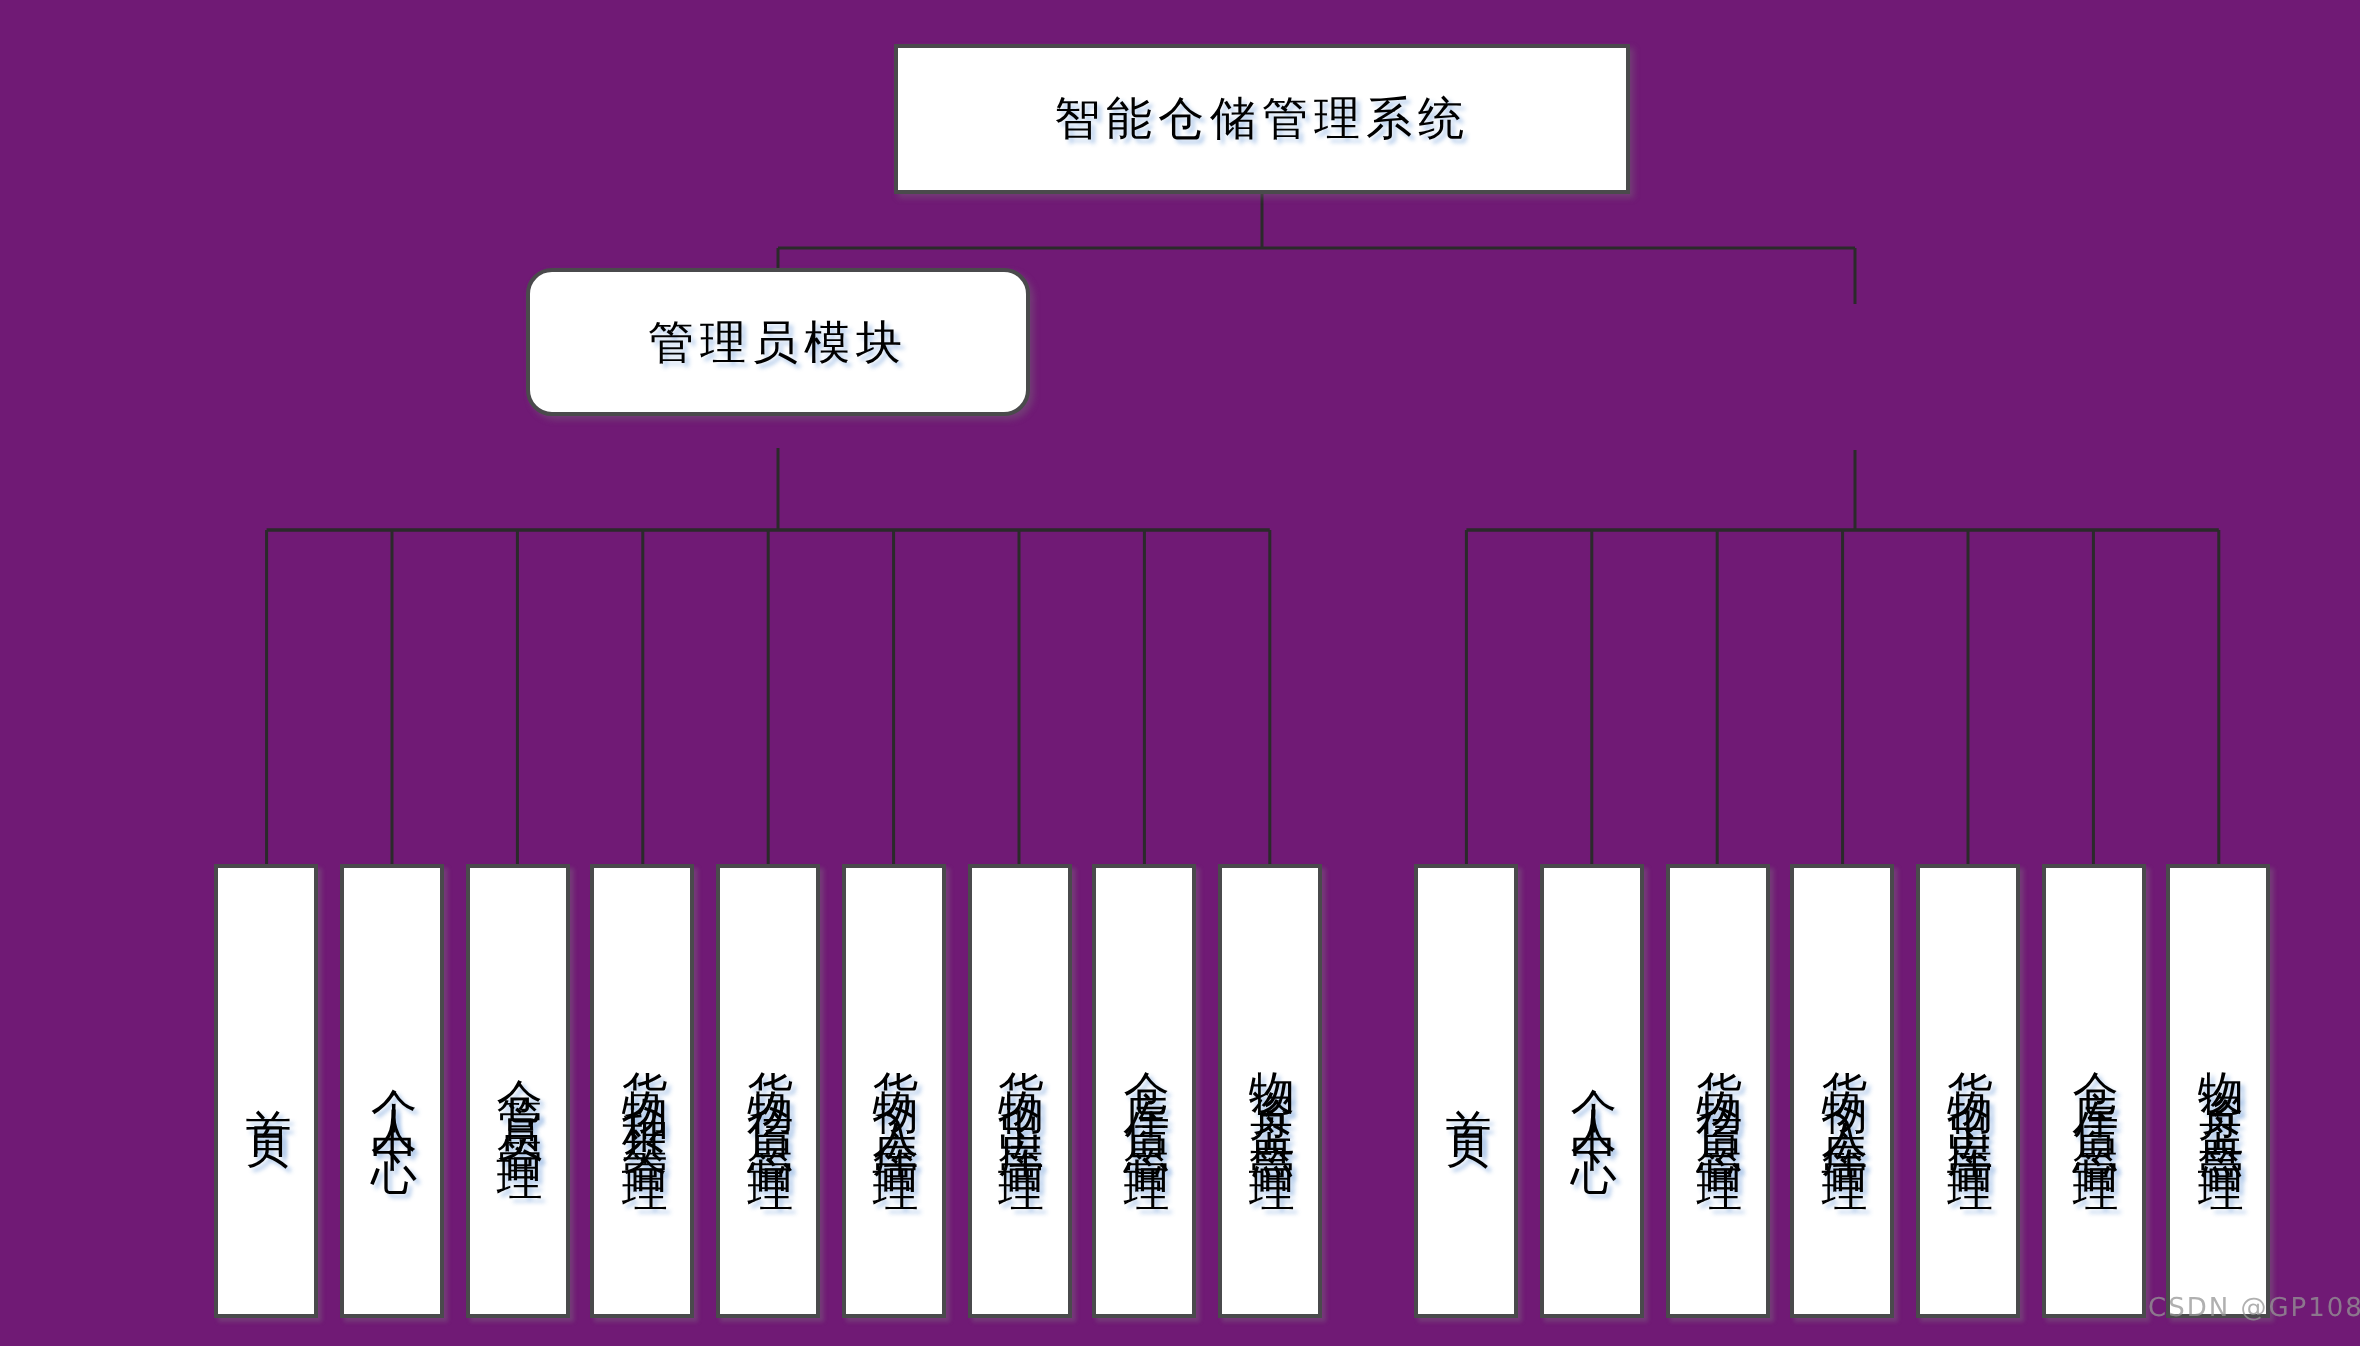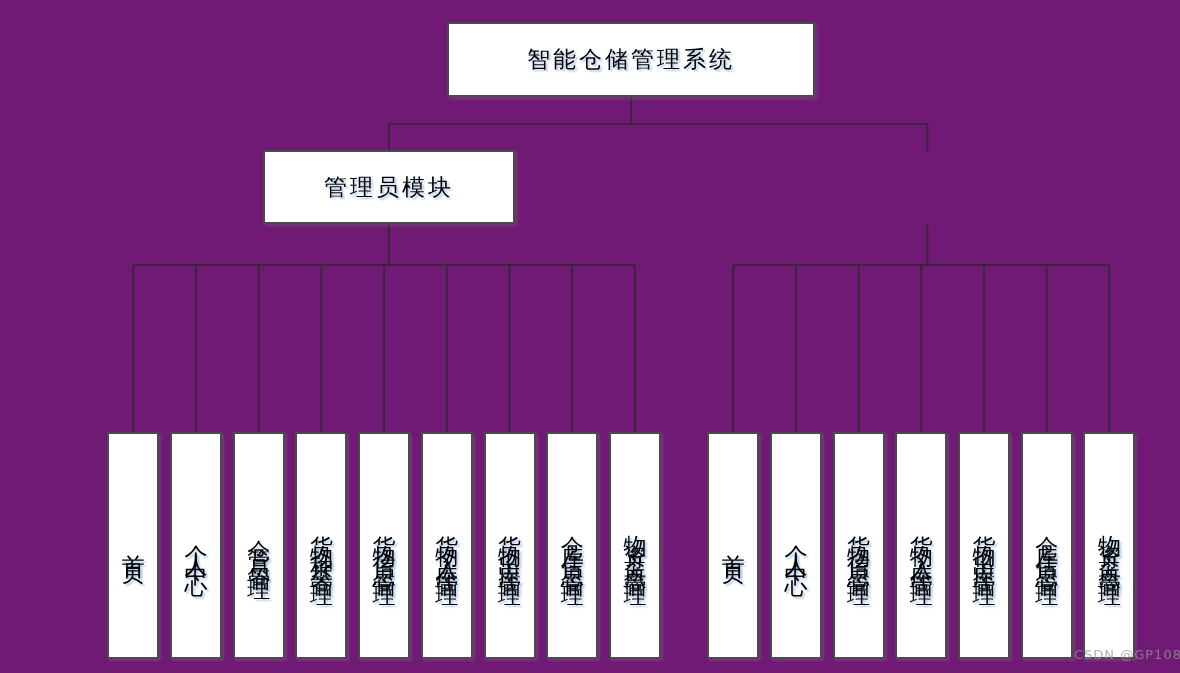--- a/index.html
+++ b/index.html
@@ -32,21 +32,21 @@
     box-sizing: border-box;
   }
   .box .hlabel {
     font-size: 23px;
     color: #000000;
     letter-spacing: 3px;
     white-space: nowrap;
     text-shadow: 2px 2px 2px rgba(160,190,230,0.85);
   }
   .root-box  { left: 447px; top: 22px;  width: 368px; height: 75px; }
-  .mod-box-0 { left: 263px; top: 150px; width: 252px; height: 74px; }
+  .mod-box-0 { left: 263px; top: 134px; width: 252px; height: 74px; border-radius: 13px; }
   .mod-box-1 { left: 835px; top: 152px; width: 185px; height: 73px; }
   .leaf {
     box-shadow: 2px 2px 2px rgba(130,130,130,0.3);
   }
   .vtext {
     writing-mode: vertical-rl;
     text-orientation: upright;
     font-size: 23px;
     color: #000000;
     letter-spacing: 0.42em;

